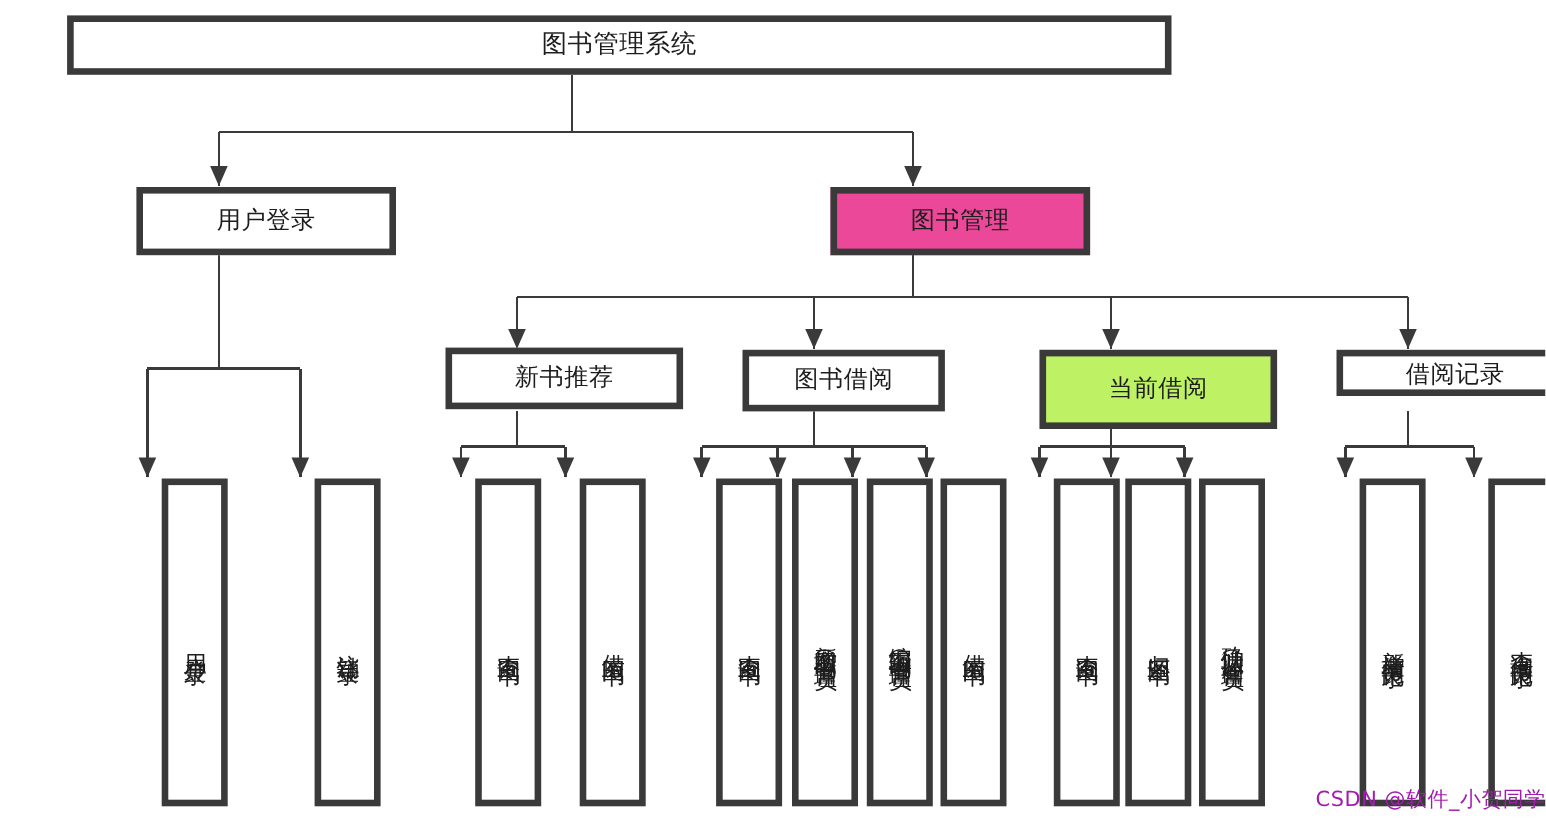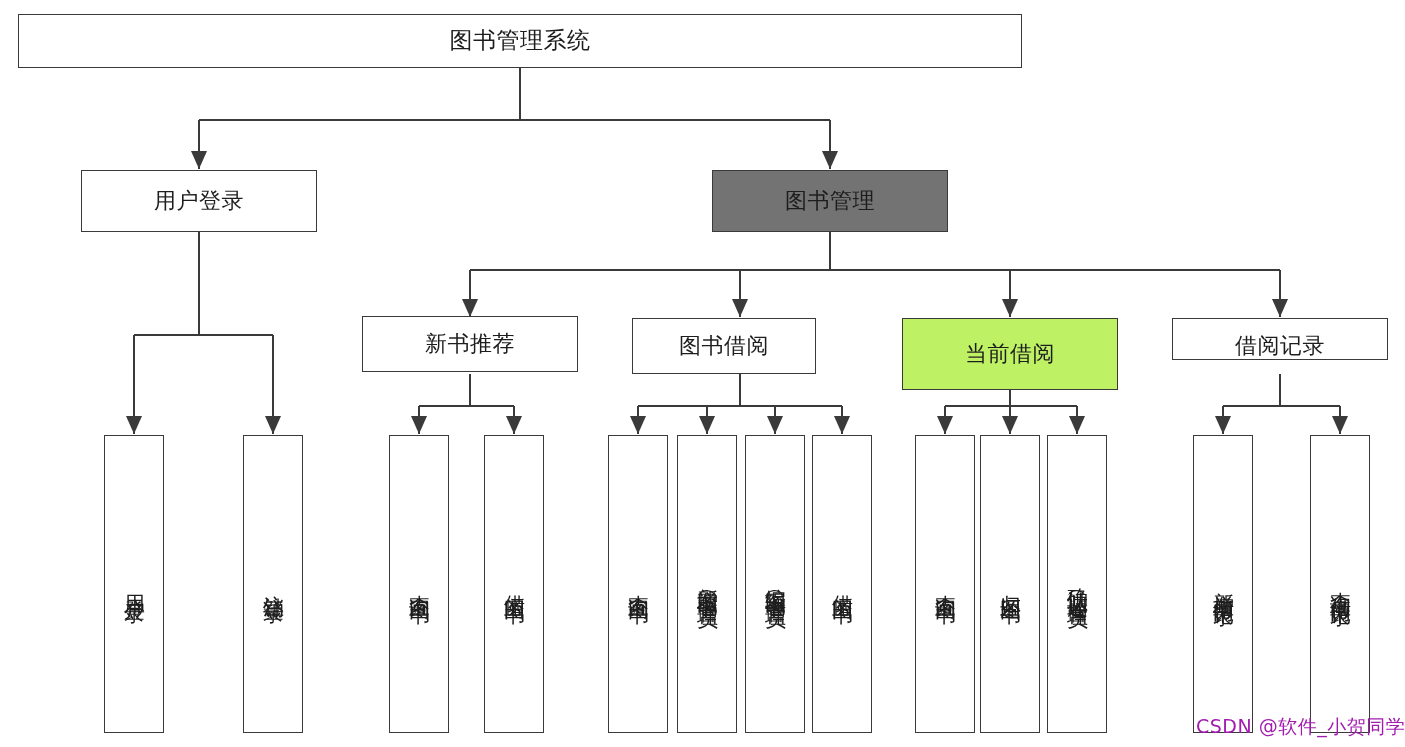--- a/index.html
+++ b/index.html
@@ -23,24 +23,25 @@
     left: 0;
     top: 0;
     width: 1405px;
     height: 747px;
     pointer-events: none;
   }
   .node {
     position: absolute;
     box-sizing: border-box;
     background: #ffffff;
-    border: 1px solid #84cc16;
+    border: 6px solid #84cc16;
     display: flex;
     align-items: center;
     justify-content: center;
+    margin-left: 43px;
   }
   .node .label {
     color: #1d1d1d;
     text-align: center;
     line-height: 1.18;
     letter-spacing: 0.5px;
     white-space: pre-line;
   }
   .node.horiz .label {
     font-size: 22px;
@@ -126,21 +127,21 @@
       <line x1="1340" y1="406" x2="1340" y2="434" stroke="#3a3a3a" stroke-width="2.5" shape-rendering="crispEdges"></line>
       <path d="M1332,416 L1348,416 L1340,434 Z" fill="#3a3a3a"></path>
     </svg>
   <div id="nodes">
       <div class="node horiz root" style="left: 18px; top: 14px; width: 1004px; height: 54px; border-color: rgb(58, 58, 58); background: rgb(255, 255, 255);">
         <span class="label" style="color: rgb(29, 29, 29);">图书管理系统</span>
       </div>
       <div class="node horiz" style="left: 81px; top: 170px; width: 236px; height: 62px; border-color: rgb(58, 58, 58); background: rgb(255, 255, 255);">
         <span class="label" style="color: rgb(29, 29, 29);">用户登录</span>
       </div>
-      <div class="node horiz" style="left: 712px; top: 170px; width: 236px; height: 62px; border-color: rgb(58, 58, 58); background: #737373;">
+      <div class="node horiz" style="left: 712px; top: 170px; width: 236px; height: 62px; border-color: rgb(58, 58, 58); background: #ec4899;">
         <span class="label" style="color: rgb(29, 29, 29);">图书管理</span>
       </div>
       <div class="node horiz" style="left: 362px; top: 316px; width: 216px; height: 56px; border-color: rgb(58, 58, 58); background: rgb(255, 255, 255);">
         <span class="label" style="color: rgb(29, 29, 29);">新书推荐</span>
       </div>
       <div class="node horiz" style="left: 632px; top: 318px; width: 184px; height: 56px; border-color: rgb(58, 58, 58); background: rgb(255, 255, 255);">
         <span class="label" style="color: rgb(29, 29, 29);">图书借阅</span>
       </div>
       <div class="node horiz" style="left: 902px; top: 318px; width: 216px; height: 72px; border-color: rgb(58, 58, 58); background: #bef264;">
         <span class="label" style="color: rgb(29, 29, 29);">当前借阅</span>

